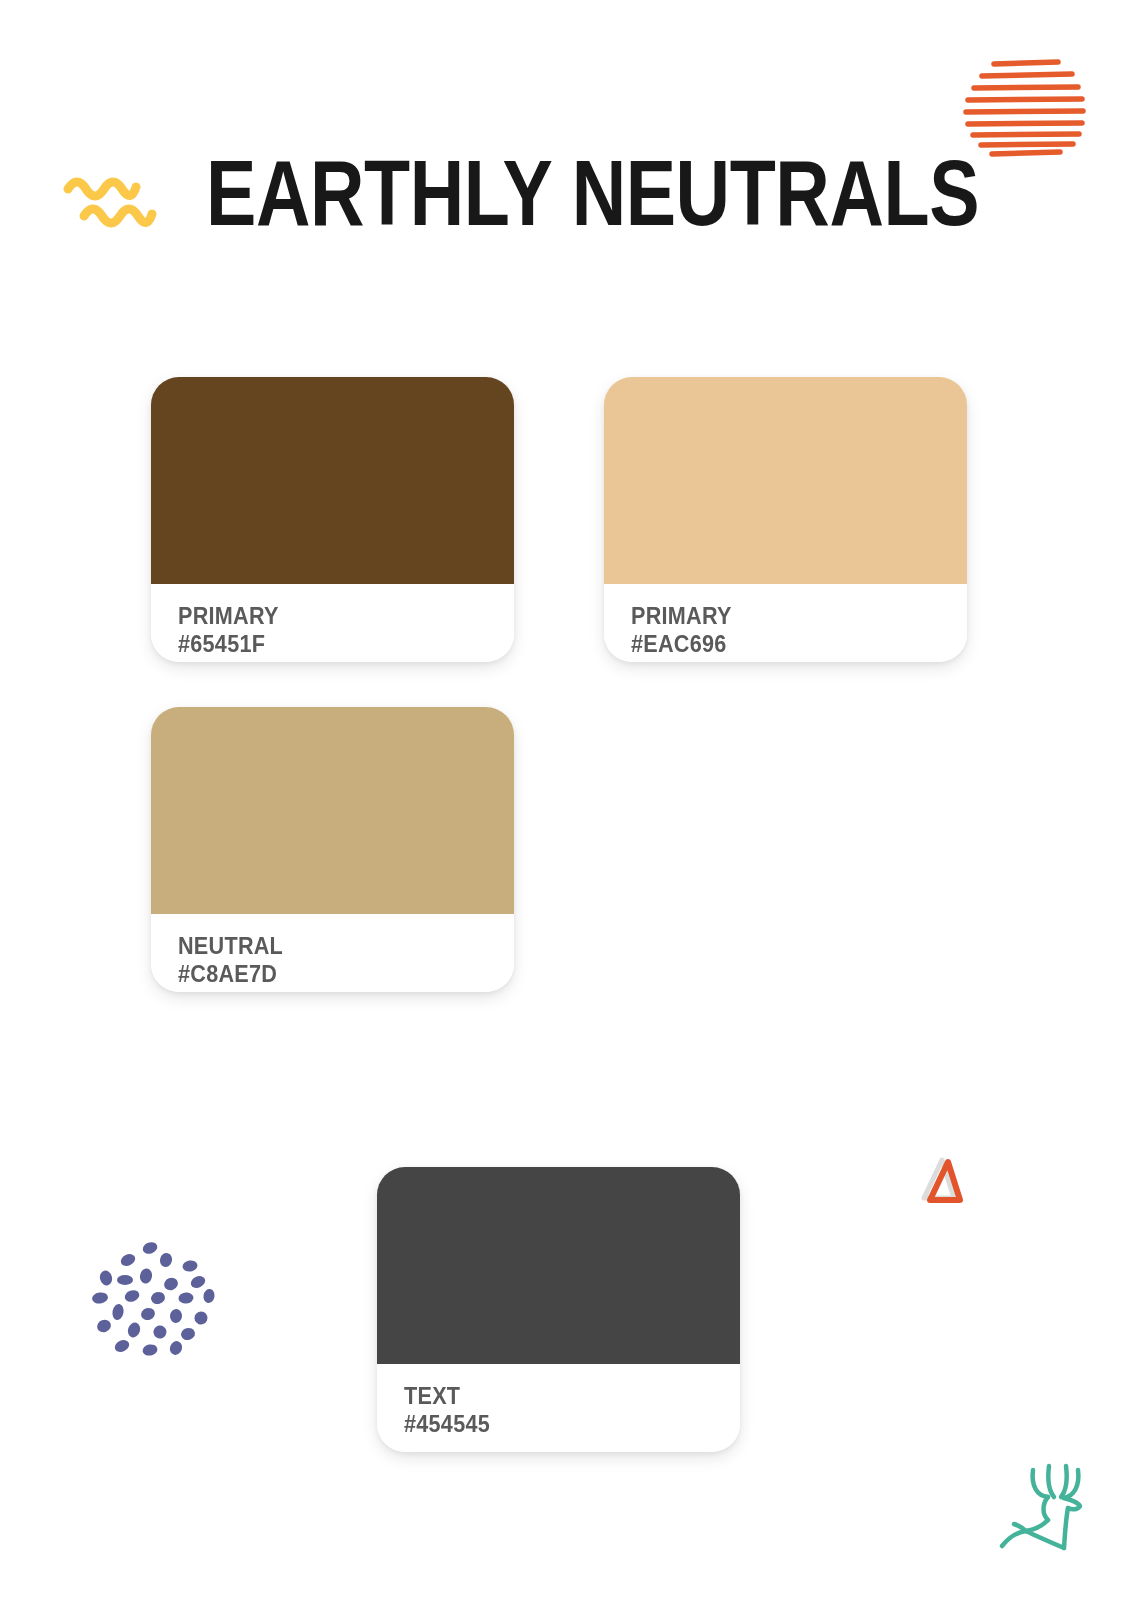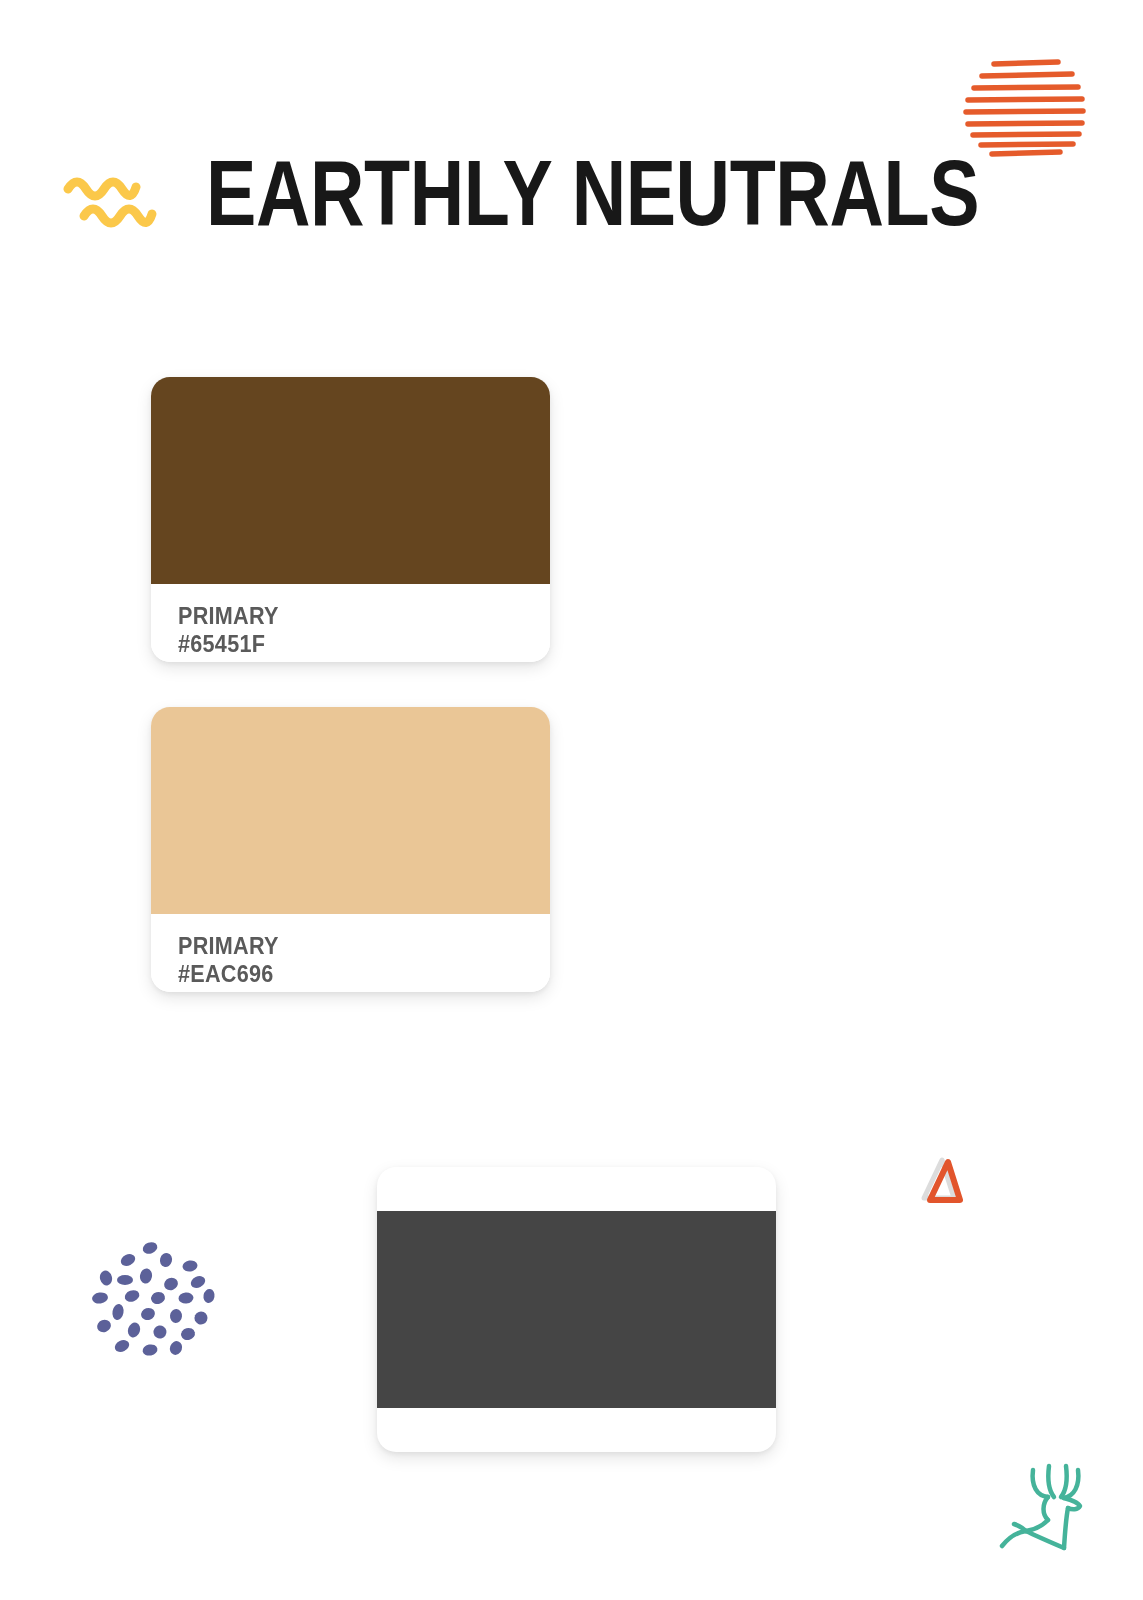--- a/index.html
+++ b/index.html
@@ -92,29 +92,28 @@
     position: absolute;
     top: 377px;
     left: 151px;
     width: 822px;
     display: flex;
     flex-wrap: wrap;
     gap: 45px 90px;
   }
 
   .swatch-card {
-    width: 399px;
+    width: 363px;
     height: 285px;
-    border-radius: 19px;
+    border-radius: 28px;
     background: #ffffff;
     box-shadow: 0 6px 16px rgba(0,0,0,0.10), 0 2px 5px rgba(0,0,0,0.06);
     overflow: hidden;
     display: flex;
     flex-direction: column;
-    justify-content: center;
   }
 
   .swatch-color {
     flex: 0 0 207px;
     width: 100%;
   }
 
   .swatch-info {
     flex: 1 1 auto;
     background: #ffffff;
@@ -191,27 +190,38 @@
     </div>
 
     <div class="swatch-card">
       <div class="swatch-color" style="background:#EAC696"></div>
       <div class="swatch-info">
         <div class="swatch-role">PRIMARY</div>
         <div class="swatch-hex">#EAC696</div>
       </div>
     </div>
 
+    <div class="swatch-card">
+      <div class="swatch-color" style="background:#C8AE7D"></div>
+      <div class="swatch-info">
+        <div class="swatch-role">NEUTRAL</div>
+        <div class="swatch-hex">#C8AE7D</div>
+      </div>
+    </div>
 
 
   </div>
 
   <div class="swatch-card-wide-row">
     <div class="swatch-card swatch-card-dark">
       <div class="swatch-color" style="background:#454545"></div>
+      <div class="swatch-info">
+        <div class="swatch-role">TEXT</div>
+        <div class="swatch-hex">#454545</div>
+      </div>
     </div>
   </div>
 
   <div class="dot-cluster">
     <svg viewBox="0 0 130 130" width="130" height="130" aria-hidden="true">
       <g fill="#5C6199">
         <ellipse cx="62" cy="10" rx="7.5" ry="5.5" transform="rotate(-20 62 10)"></ellipse>
         <ellipse cx="40" cy="22" rx="7.5" ry="5.5" transform="rotate(-25 40 22)"></ellipse>
         <ellipse cx="78" cy="22" rx="6" ry="7" transform="rotate(15 78 22)"></ellipse>
         <ellipse cx="102" cy="28" rx="7.5" ry="5.5" transform="rotate(-10 102 28)"></ellipse>

